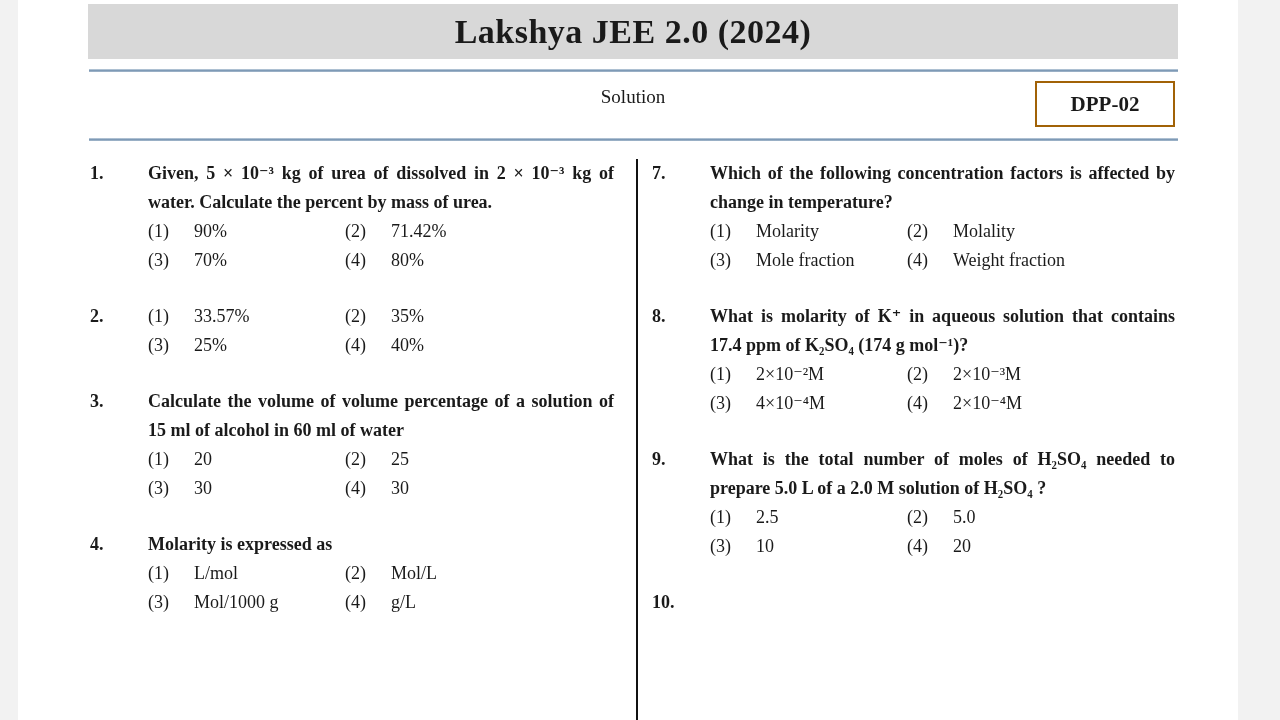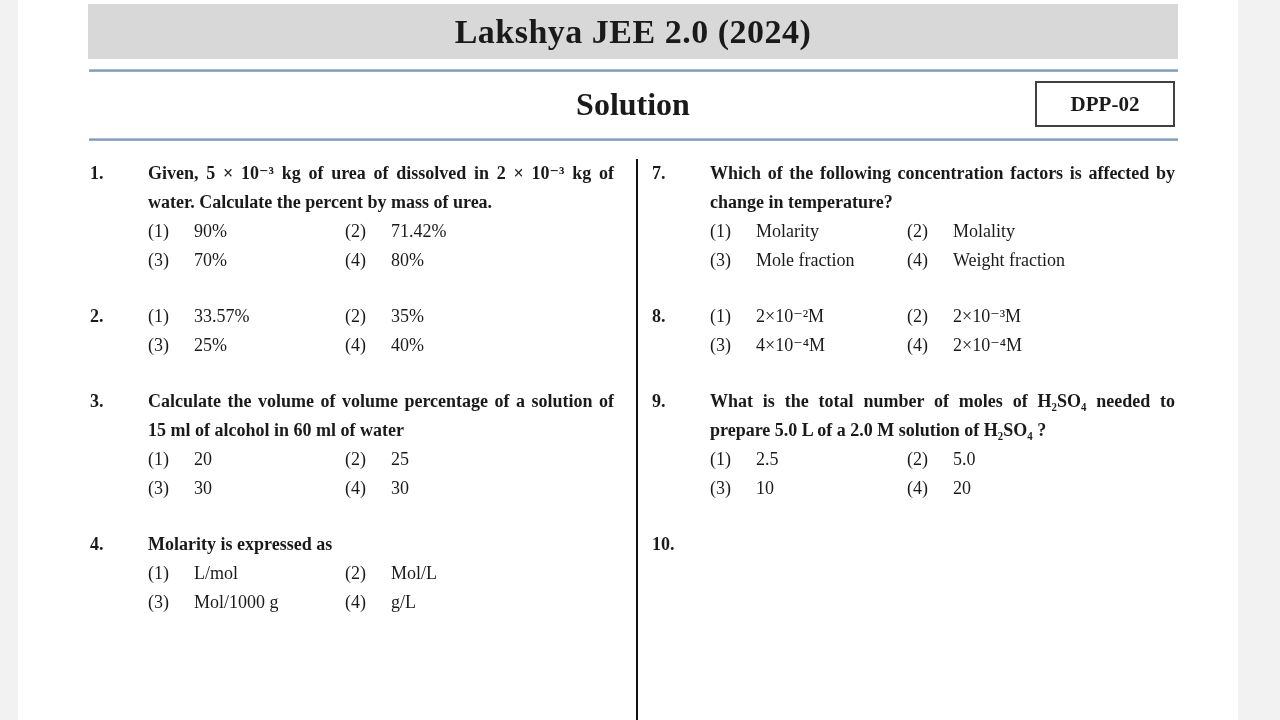--- a/index.html
+++ b/index.html
@@ -26,25 +26,25 @@
 
   .rule {
     position:absolute; left:89px; width:1089px; height:3px;
     background:linear-gradient(to bottom,#c9d6e2,var(--rule-blue,#7e9ab6) 45%,var(--rule-blue,#7e9ab6) 75%,#cfdae4);
   }
   .rule1 { top:69px; }
   .rule2 { top:138px; }
 
   .subtitle {
     position:absolute; left:88px; top:86px; width:1090px;
-    text-align:center; font-size:32px; font-weight:bold;
+    text-align:center; font-size:19px; font-weight:normal;
   }
   .dpp-badge {
     position:absolute; left:1035px; top:81px; width:140px; height:46px;
-    border:2px solid #404040; background:#ffffff;
+    border:2px solid #a16207; background:#ffffff;
     display:flex; align-items:center; justify-content:center;
     font-size:21px; font-weight:bold;
   }
 
   .content {
     position:absolute; left:90px; top:159px; width:1088px;
     display:flex; align-items:stretch;
   }
   .col { font-size:18px; line-height:29px; }
   .col.left-col  { width:524px; }
@@ -211,20 +211,21 @@
               <span class="olabel">(4)</span>
               <span class="oval">Weight fraction</span>
             </div>
         </div>
       </div>
     </div>
 
     <div class="question">
       <div class="qnum">8.</div>
       <div class="qbody">
+        <div class="qtext">What is molarity of K⁺ in aqueous solution that contains 17.4 ppm of K₂SO₄ (174 g mol⁻¹)?</div>
         <div class="opts">
           <div class="opt">
               <span class="olabel">(1)</span>
               <span class="oval">2×10⁻²M</span>
             </div>
           <div class="opt">
               <span class="olabel">(2)</span>
               <span class="oval">2×10⁻³M</span>
             </div>
           <div class="opt">

